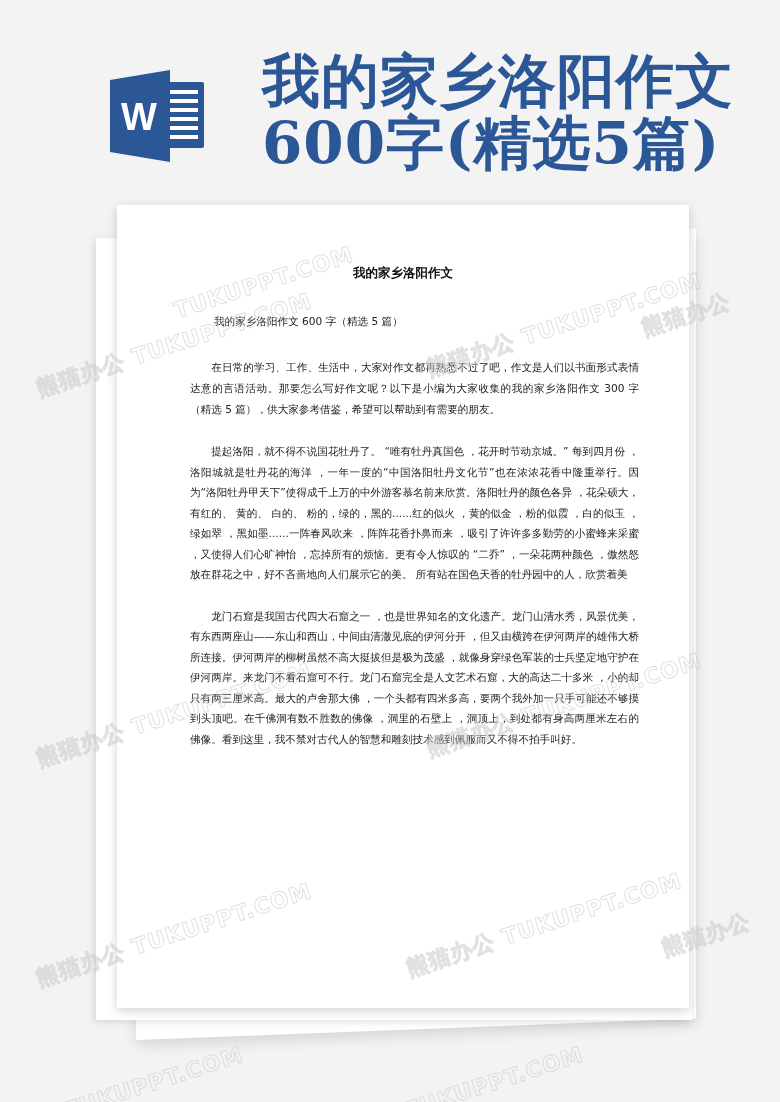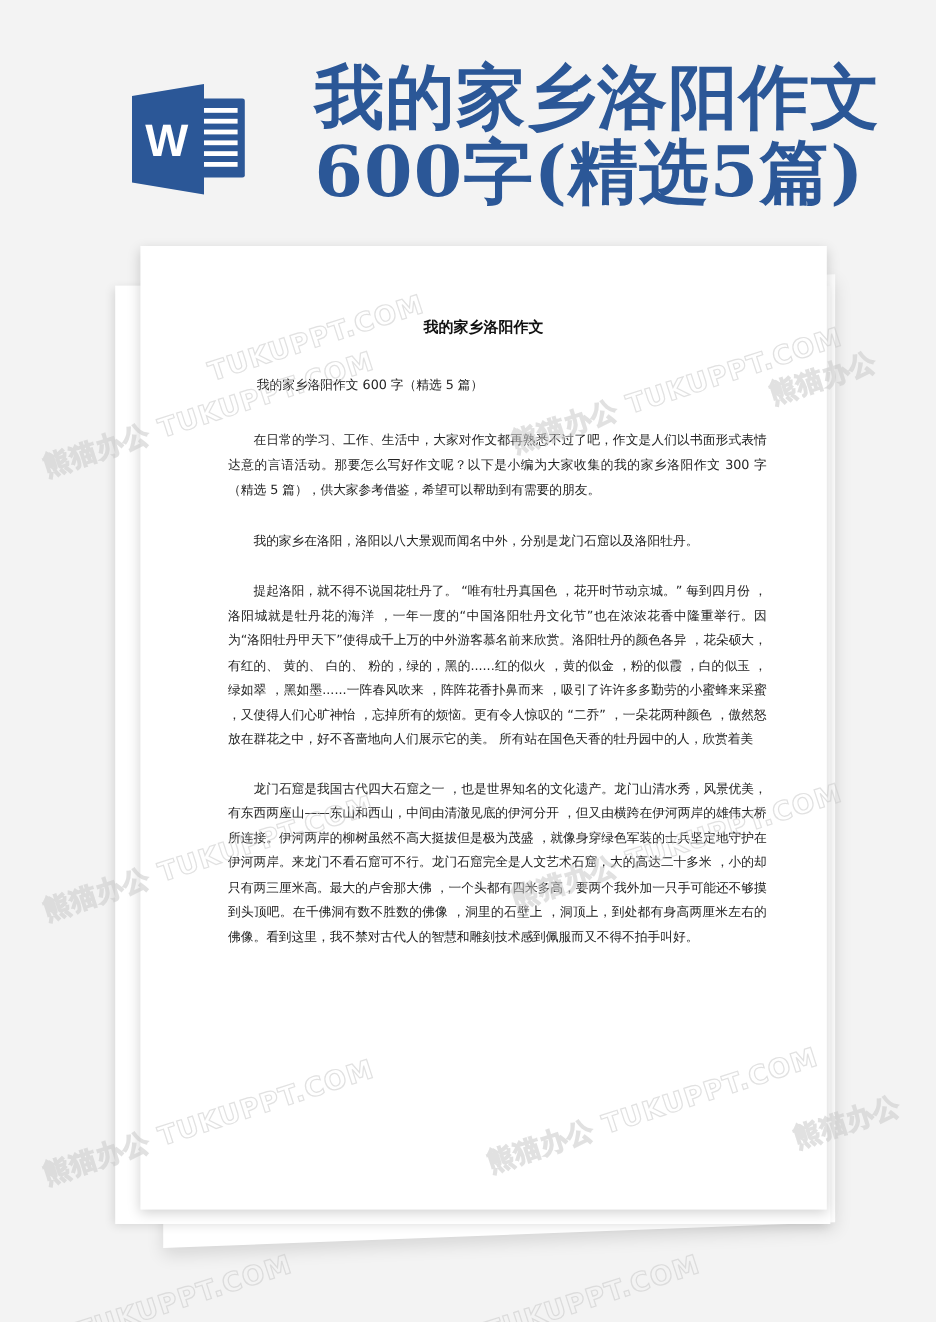--- a/index.html
+++ b/index.html
@@ -75,21 +75,20 @@
 </div>
 
 <div class="page-back2"></div>
 <div class="page-back1"></div>
 
 <div class="page">
   <div class="doc-title">我的家乡洛阳作文</div>
   <div class="doc-body">
     <p class="subtitle">我的家乡洛阳作文 600 字（精选 5 篇）</p>
     <p>在日常的学习、工作、生活中，大家对作文都再熟悉不过了吧，作文是人们以书面形式表情达意的言语活动。那要怎么写好作文呢？以下是小编为大家收集的我的家乡洛阳作文 300 字（精选 5 篇），供大家参考借鉴，希望可以帮助到有需要的朋友。</p>
-    <p>我的家乡在洛阳，洛阳以八大景观而闻名中外，分别是龙门石窟以及洛阳牡丹。</p>
     <p class="dense">提起洛阳，就不得不说国花牡丹了。 “唯有牡丹真国色 ，花开时节动京城。” 每到四月份 ，洛阳城就是牡丹花的海洋 ，一年一度的“中国洛阳牡丹文化节”也在浓浓花香中隆重举行。因为“洛阳牡丹甲天下”使得成千上万的中外游客慕名前来欣赏。洛阳牡丹的颜色各异 ，花朵硕大，有红的、 黄的、 白的、 粉的，绿的，黑的......红的似火 ，黄的似金 ，粉的似霞 ，白的似玉 ，绿如翠 ，黑如墨......一阵春风吹来 ，阵阵花香扑鼻而来 ，吸引了许许多多勤劳的小蜜蜂来采蜜 ，又使得人们心旷神怡 ，忘掉所有的烦恼。更有令人惊叹的 “二乔” ，一朵花两种颜色 ，傲然怒放在群花之中，好不吝啬地向人们展示它的美。 所有站在国色天香的牡丹园中的人，欣赏着美</p>
     <p class="dense">龙门石窟是我国古代四大石窟之一 ，也是世界知名的文化遗产。龙门山清水秀，风景优美，有东西两座山——东山和西山，中间由清澈见底的伊河分开 ，但又由横跨在伊河两岸的雄伟大桥所连接。伊河两岸的柳树虽然不高大挺拔但是极为茂盛 ，就像身穿绿色军装的士兵坚定地守护在伊河两岸。来龙门不看石窟可不行。龙门石窟完全是人文艺术石窟，大的高达二十多米 ，小的却只有两三厘米高。最大的卢舍那大佛 ，一个头都有四米多高，要两个我外加一只手可能还不够摸到头顶吧。在千佛洞有数不胜数的佛像 ，洞里的石壁上 ，洞顶上，到处都有身高两厘米左右的佛像。看到这里，我不禁对古代人的智慧和雕刻技术感到佩服而又不得不拍手叫好。</p>
   </div>
 </div>
 
 <div class="watermarks">
   <div class="wm" style="left:30px; top:330px;"><span>熊猫办公</span> <span>TUKUPPT.COM</span></div>
   <div class="wm" style="left:170px; top:270px;"><span>TUKUPPT.COM</span></div>
   <div class="wm" style="left:420px; top:310px;"><span>熊猫办公</span> <span>TUKUPPT.COM</span></div>
   <div class="wm" style="left:640px; top:300px;"><span>熊猫办公</span></div>

